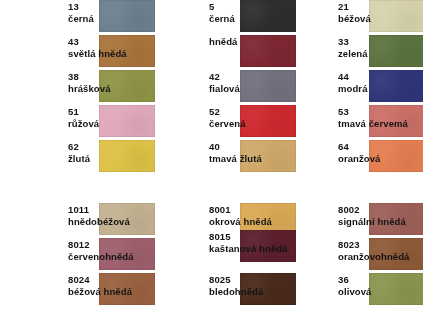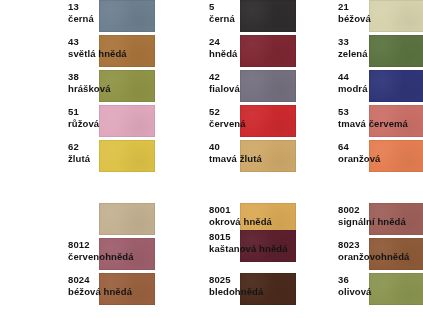--- a/index.html
+++ b/index.html
@@ -129,21 +129,20 @@
         <div class="swatch-entry col-0" style="top: 35px;">
           <div class="swatch-chip" title="světlá hnědá" style="background: rgb(169, 116, 60);"></div>
           <div class="swatch-label">
             <span class="swatch-code">43</span>
             <span class="swatch-name">světlá hnědá</span>
           </div>
         </div>
         <div class="swatch-entry col-1" style="top: 35px;">
           <div class="swatch-chip" title="hnědá" style="background: rgb(126, 39, 51);"></div>
           <div class="swatch-label">
-            <span class="swatch-code">24</span>
             <span class="swatch-name">hnědá</span>
           </div>
         </div>
         <div class="swatch-entry col-2" style="top: 35px;">
           <div class="swatch-chip" title="zelená" style="background: rgb(91, 115, 64);"></div>
           <div class="swatch-label">
             <span class="swatch-code">33</span>
             <span class="swatch-name">zelená</span>
           </div>
         </div>
@@ -210,20 +209,24 @@
             <span class="swatch-name">oranžová</span>
           </div>
         </div>
       </div>
   </div>
 
   <div class="section" id="section-extended">
     <div class="swatch-grid">
         <div class="swatch-entry col-0" style="top: 0px;">
           <div class="swatch-chip" title="hnědobéžová" style="background: rgb(195, 177, 145);"></div>
+          <div class="swatch-label">
+            <span class="swatch-code">1011</span>
+            <span class="swatch-name">hnědobéžová</span>
+          </div>
         </div>
         <div class="swatch-entry col-1" style="top: 0px;">
           <div class="swatch-chip" title="okrová hnědá" style="background: rgb(217, 169, 85);"></div>
           <div class="swatch-label">
             <span class="swatch-code">8001</span>
             <span class="swatch-name">okrová hnědá</span>
           </div>
         </div>
         <div class="swatch-entry col-2" style="top: 0px;">
           <div class="swatch-chip" title="signální hnědá" style="background: rgb(157, 96, 89);"></div>

